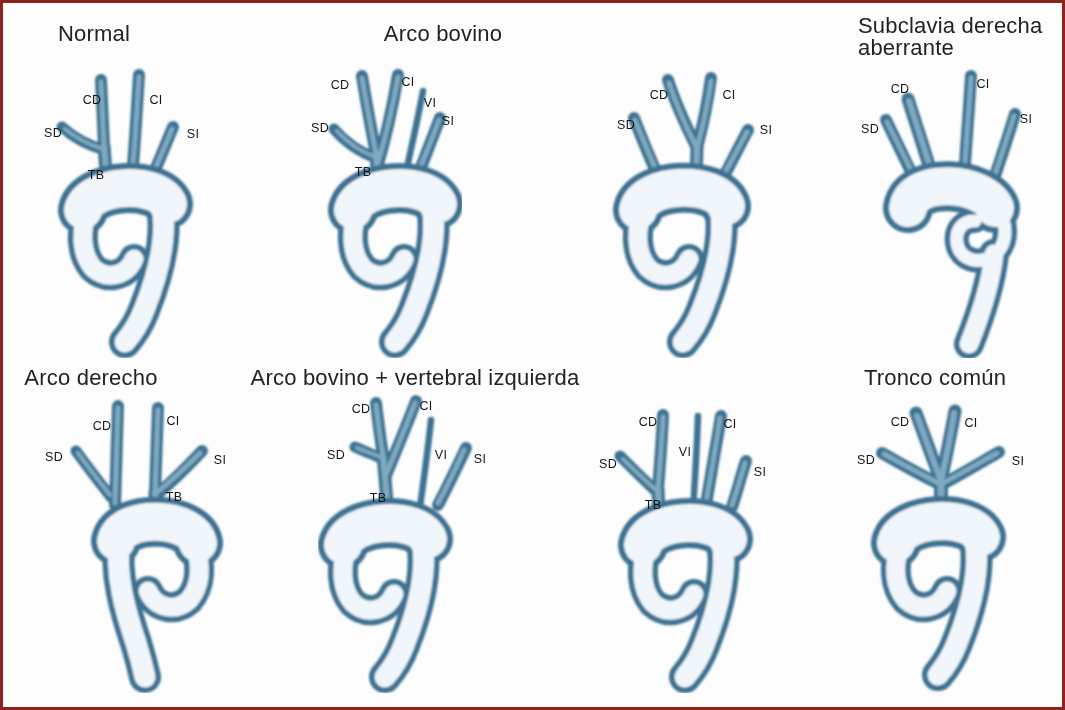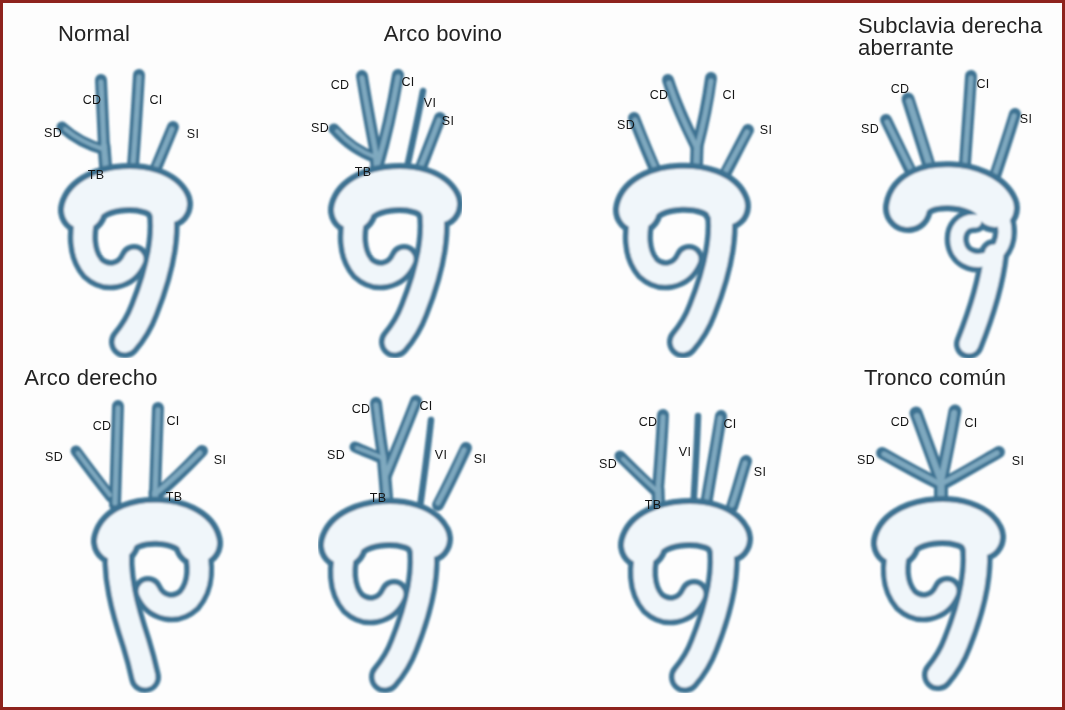--- a/index.html
+++ b/index.html
@@ -53,20 +53,21 @@
       <filter id="soft" x="-20%" y="-20%" width="140%" height="140%">
         <feGaussianBlur stdDeviation="1.25"></feGaussianBlur>
       </filter>
     </defs>
   </svg>
 
   <div class="panel-title" style="left:91px;top:20px">Normal</div>
   <div class="panel-title" style="left:440px;top:20px">Arco bovino</div>
   <div class="panel-title wrap" style="left:955px;top:12px">Subclavia derecha aberrante</div>
   <div class="panel-title" style="left:88px;top:364px">Arco derecho</div>
+  <div class="panel-title" style="left:412px;top:364px">Arco bovino + vertebral izquierda</div>
   <div class="panel-title" style="left:932px;top:364px">Tronco común</div>
 
   <div class="panel" style="left:25px;top:55px">
     <svg width="230" height="300" viewBox="0 0 230 300">
       <g filter="url(#soft)">
         <path class="vessel-outer" stroke-width="13" d="M 79 126 L 76 88"></path>
         <path class="vessel-outer" stroke-width="12" d="M 76 88 C 75 66, 74 44, 73 22"></path>
         <path class="vessel-outer" stroke-width="11" d="M 77 92 C 62 88, 46 80, 34 69"></path>
         <path class="vessel-outer" stroke-width="12" d="M 104 120 C 107 85, 109 50, 111 17"></path>
         <path class="vessel-outer" stroke-width="12" d="M 123 122 C 131 103, 138 86, 145 69"></path>

